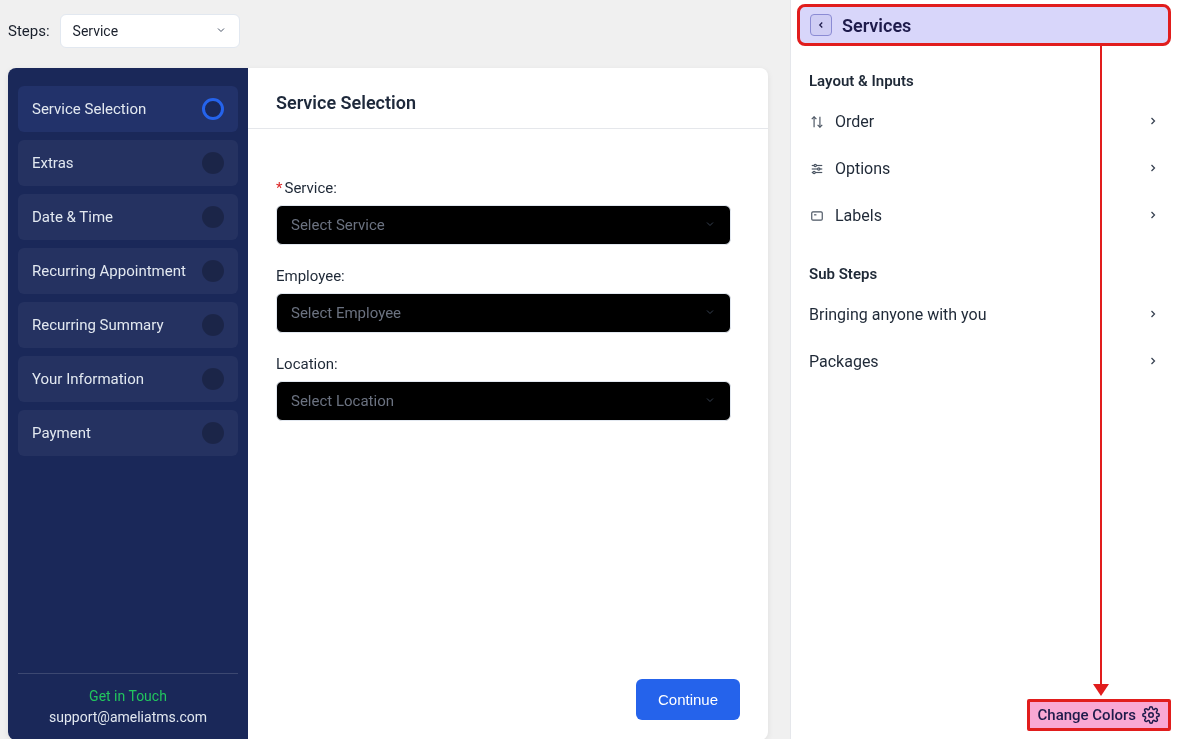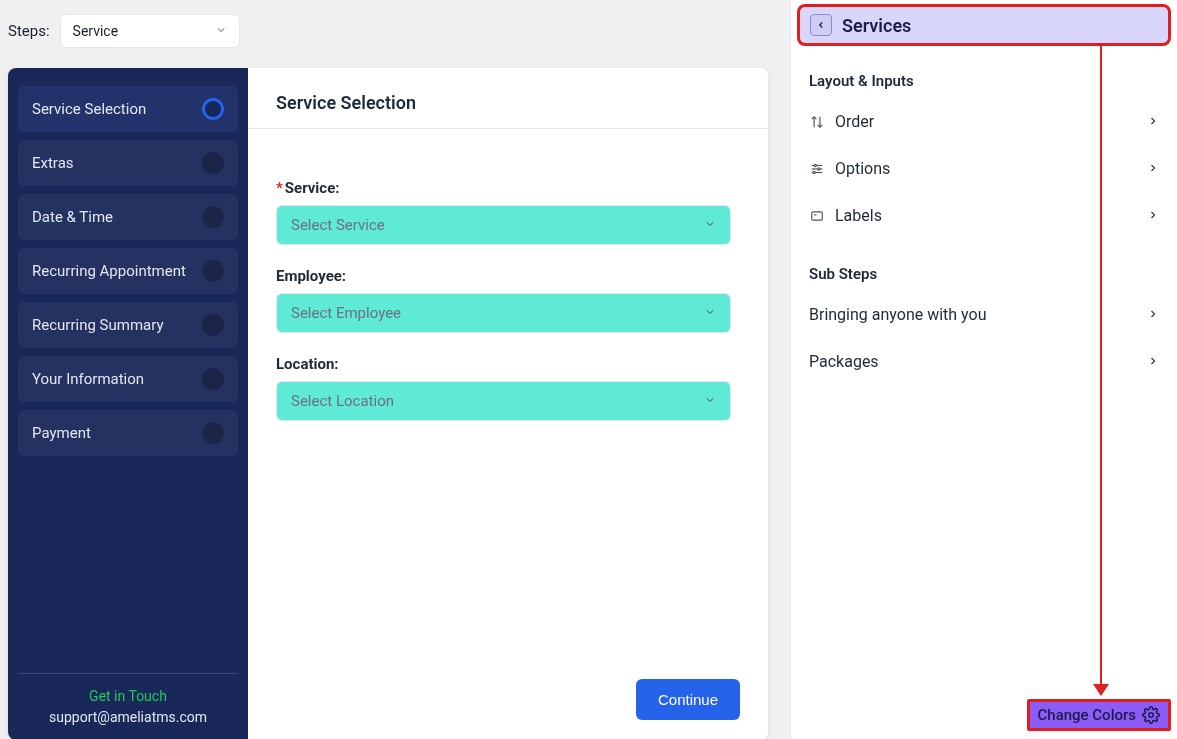--- a/index.html
+++ b/index.html
@@ -114,37 +114,37 @@
   .main-divider{
     position: absolute;
     left:0; right:0; top: 60px;
     height:1px; background:#e5e7eb;
   }
   .form-area { margin-top: 50px; }
   .form-group { margin-bottom: 22px; }
   .form-label {
     font-size: 15px;
     color: #1f2937;
-    font-weight: 700;
+    font-weight: 400;
     margin-bottom: 8px;
     display: block;
   }
   .form-label .req { color: #dc2626; margin-right: 2px;}
   .form-select {
     width: 455px;
     border: 1px solid #e2e8f0;
     border-radius: 6px;
     padding: 10px 14px;
     display: flex;
     align-items: center;
     justify-content: space-between;
     color: #6b7280;
     font-size: 15px;
     cursor: pointer;
-    background:#5eead4;
+    background:#000000;
   }
   .form-select .chev { color:#374151; }
   .continue-btn {
     position: absolute;
     right: 28px; bottom: 20px;
     background: #2563eb;
     color: #fff;
     border: none;
     border-radius: 6px;
     padding: 12px 22px;
@@ -215,21 +215,21 @@
   }
   .change-colors {
     position:absolute;
     right: 6px; bottom: 8px;
     border: 3px solid #e11d1d;
     border-radius: 2px;
     padding: 4px 8px;
     display:flex; align-items:center; gap:6px;
     font-size:15px; font-weight:500;
     color:#1e1b4b;
-    background:#8b5cf6;
+    background:#f9a8d4;
     cursor:pointer;
   }
   .gear-svg { width:18px; height:18px; display:inline-block; }
 </style>
 </head>
 <body>
 
 <div class="left-area">
   <div class="steps-row">
     <span class="steps-label">Steps:</span>

